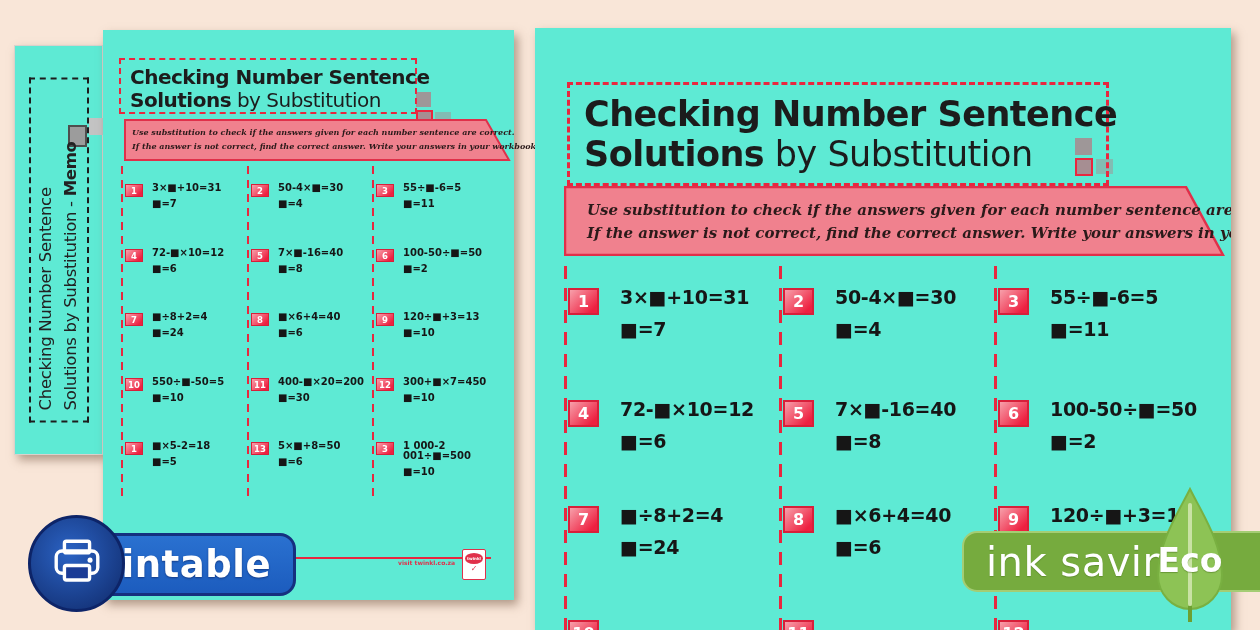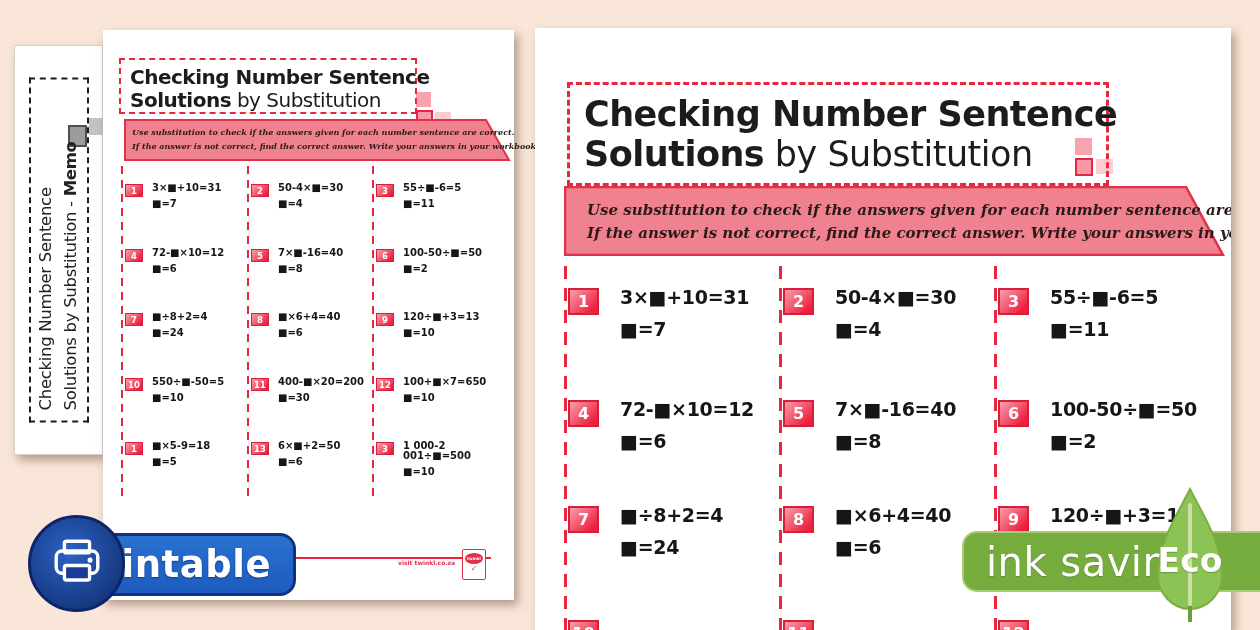--- a/index.html
+++ b/index.html
@@ -1,21 +1,21 @@
 <!DOCTYPE html>
 <html><head>
 <meta charset="utf-8">
 <style>
   * { margin:0; padding:0; box-sizing:border-box; }
   html,body { width:1260px; height:630px; overflow:hidden; }
   body { background:#f9e6d8; font-family:"DejaVu Sans", sans-serif; position:relative; }
   .abs { position:absolute; }
 
   
-  .page { position:absolute; background:#ffffff; box-shadow:4px 5px 9px rgba(110,80,60,.5); }
+  .page { position:absolute; background:#5eead4; box-shadow:4px 5px 9px rgba(110,80,60,.5); }
   #memo-page  { left:14px;  top:45px; width:89px;  height:410px; z-index:1; border:1px solid #d8d2cc; }
   #mid-page   { left:103px; top:30px; width:411px; height:570px; z-index:2; }
   #big-page   { left:535px; top:28px; width:696px; height:602px; z-index:3; overflow:hidden; }
 
   
   .memo-rot { position:absolute; left:50%; top:50%; width:345px; height:60px;
     transform:translate(-50%,-50%) rotate(-90deg); border:2.5px dashed #1c1c1c;
     padding:2px 10px; text-align:left; white-space:nowrap; }
   .memo-line { font-size:16.5px; line-height:25px; color:#222; font-weight:500; letter-spacing:-.3px; }
   .memo-line b { font-weight:800; }
@@ -176,35 +176,35 @@
   <div class="cell" style="left:148px;top:347px;">
     <span class="nbadge nbadge-m">11</span>
     <div class="ptxt ptxt-m">
         <div>400-■×20=200</div>
     <div class="ans">■=30</div>
       </div>
   </div>
   <div class="cell" style="left:273px;top:347px;">
     <span class="nbadge nbadge-m">12</span>
     <div class="ptxt ptxt-m">
-        <div>100+■×7=650</div>
+        <div>300+■×7=450</div>
     <div class="ans">■=10</div>
       </div>
   </div>
   <div class="cell" style="left:22px;top:411px;">
     <span class="nbadge nbadge-m">1</span>
     <div class="ptxt ptxt-m">
-        <div>■×5-9=18</div>
+        <div>■×5-2=18</div>
     <div class="ans">■=5</div>
       </div>
   </div>
   <div class="cell" style="left:148px;top:411px;">
     <span class="nbadge nbadge-m">13</span>
     <div class="ptxt ptxt-m">
-        <div>6×■+2=50</div>
+        <div>5×■+8=50</div>
     <div class="ans">■=6</div>
       </div>
   </div>
   <div class="cell" style="left:273px;top:411px;">
     <span class="nbadge nbadge-m">3</span>
     <div class="ptxt ptxt-m">
         <div>1 000-2 001÷■=500</div>
     <div class="ans">■=10</div>
       </div>
   </div>

